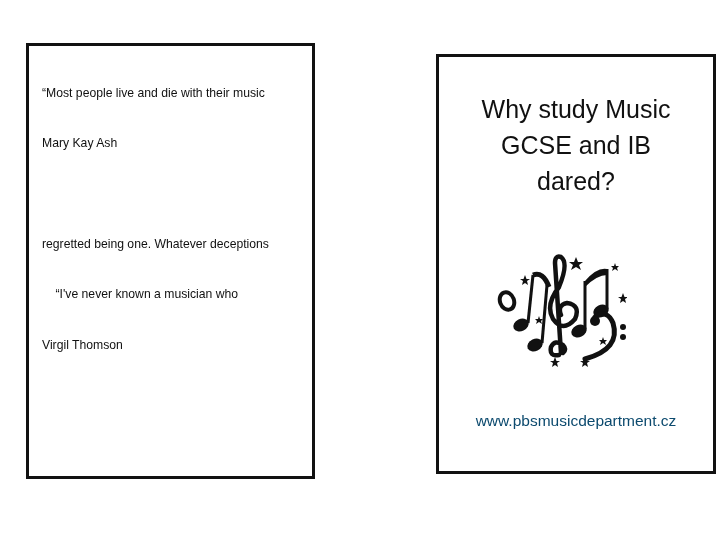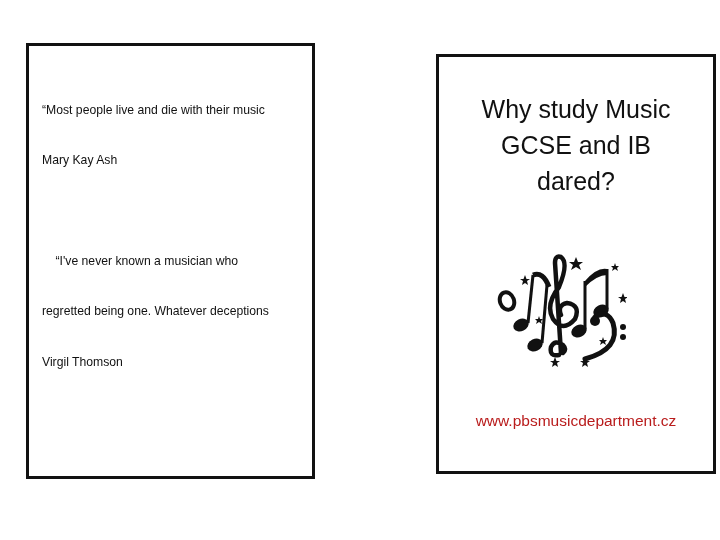--- a/index.html
+++ b/index.html
@@ -1,39 +1,39 @@
 <!DOCTYPE html>
 <html><head>
   <meta charset="utf-8">
   <style>
     html, body { margin: 0; padding: 0; background: #ffffff; }
     body { width: 720px; height: 540px; position: relative; overflow: hidden;
            font-family: "Liberation Sans", "DejaVu Sans", sans-serif; color: #111; }
     .panel { position: absolute; box-sizing: border-box; border: 3px solid #111; background: #fff; }
-    #left-panel { left: 26px; top: 43px; width: 289px; height: 436px; padding: 22px 6px 0 13px; }
+    #left-panel { left: 26px; top: 43px; width: 289px; height: 436px; padding: 5px 6px 0 13px; }
     #right-panel { left: 436px; top: 54px; width: 280px; height: 420px; text-decoration: underline; }
     .quote-block { font-size: 12.2px; line-height: 16.8px; margin: 0 0 16.8px 0; white-space: pre-wrap; }
     .quote-block .line { display: block; }
     .title { position: absolute; left: 0; right: 0; top: 34px; text-align: center;
              font-size: 25px; line-height: 36px; color: #111; }
     .title .line { display: block; }
     .art { position: absolute; left: 58px; top: 196px; width: 130px; height: 118px; }
-    .url { position: absolute; left: 0; right: 0; top: 355px; text-align: center; font-size: 15.5px; color: #b91c1c; }
+    .url { position: absolute; left: 0; right: 0; top: 355px; text-align: center; font-size: 15.5px; color: #0c4a6e; }
   </style>
 </head>
 <body>
 
 <div class="panel" id="left-panel">
   <div class="quote-block">
     <span class="line">“Most people live and die with their music</span>
     <span class="line">Mary Kay Ash</span>
   </div>
   <div class="quote-block">
+    <span class="line">regretted being one. Whatever deceptions</span>
     <span class="line">    “I've never known a musician who</span>
-    <span class="line">regretted being one. Whatever deceptions</span>
     <span class="line">Virgil Thomson</span>
   </div>
 
 </div>
 
 <div class="panel" id="right-panel">
   <div class="title">
     <span class="line">Why study Music</span>
     <span class="line">GCSE and IB</span>
     <span class="line">dared?</span>

